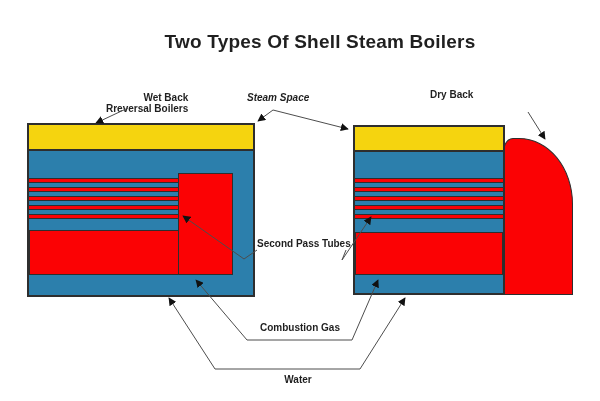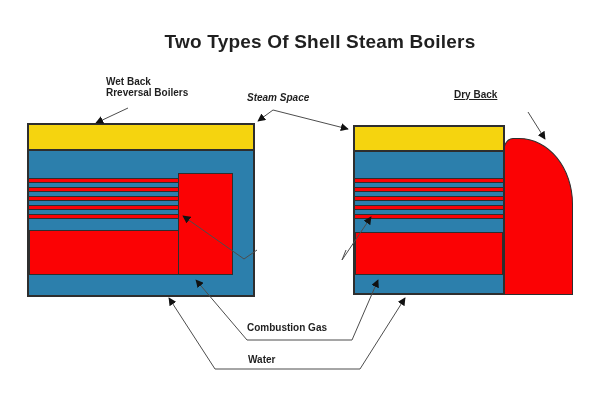--- a/index.html
+++ b/index.html
@@ -15,21 +15,21 @@
   }
   .title{
     position:absolute; left:20px; top:31px; width:600px;
     text-align:center; font-size:19px; font-weight:bold; color:var(--text);
     letter-spacing:.2px;
   }
   .lbl{
     position:absolute; font-size:10px; font-weight:bold;
     color:var(--text); line-height:11px; white-space:nowrap;
   }
-  .lbl.center{}
+  .lbl.center{text-align:center;}
   .shell{
     position:absolute; background:var(--blue);
     border:2px solid var(--outline); box-sizing:border-box;
   }
   .steam-band{
     position:absolute; left:0; top:0; right:0; height:26px;
     background:var(--yellow); border-bottom:2px solid var(--outline);
     box-sizing:border-box;
   }
   .tubes{position:absolute;}
@@ -57,35 +57,36 @@
     stroke:var(--line); stroke-width:1; fill:none;
   }
 </style>
 </head>
 <body>
 
 <div class="canvas">
 
   <div class="title">Two Types Of Shell Steam Boilers</div>
 
-  <div class="lbl" style="left:106px; top:76px;">
+  <div class="lbl" style="left:106px; top:92px;text-align:right;">
     <div>Wet Back</div>
     <div>Rreversal Boilers</div>
   </div>
 
   <div class="lbl" style="left:247px; top:92px;font-style:italic;">Steam Space</div>
 
-  <div class="lbl" style="left:454px; top:89px;text-decoration:underline;">
+  <div class="lbl" style="left:430px; top:89px;">
     <div>Dry Back</div>
   </div>
 
+  <div class="lbl" style="left:257px; top:238px;">Second Pass Tubes</div>
 
   <div class="lbl center" style="left:247px; top:322px; width:106px;">Combustion Gas</div>
 
-  <div class="lbl center" style="left:248px; top:354px; width:100px;">Water</div>
+  <div class="lbl center" style="left:248px; top:374px; width:100px;">Water</div>
 
   <div class="shell" style="left:27px; top:123px; width:228px; height:174px;">
     <div class="steam-band"></div>
     <div class="redbox" style="left:0px; top:105px; width:204px; height:45px;"></div>
     <div class="redbox" style="left:149px; top:48px; width:55px; height:102px;"></div>
     <div class="tubes" style="left:0px; top:53px; width:149px; height:41px;">
         <div class="tube" style="top: 0px;"></div>
         <div class="tube" style="top: 9px;"></div>
         <div class="tube" style="top: 18px;"></div>
         <div class="tube" style="top: 27px;"></div>

